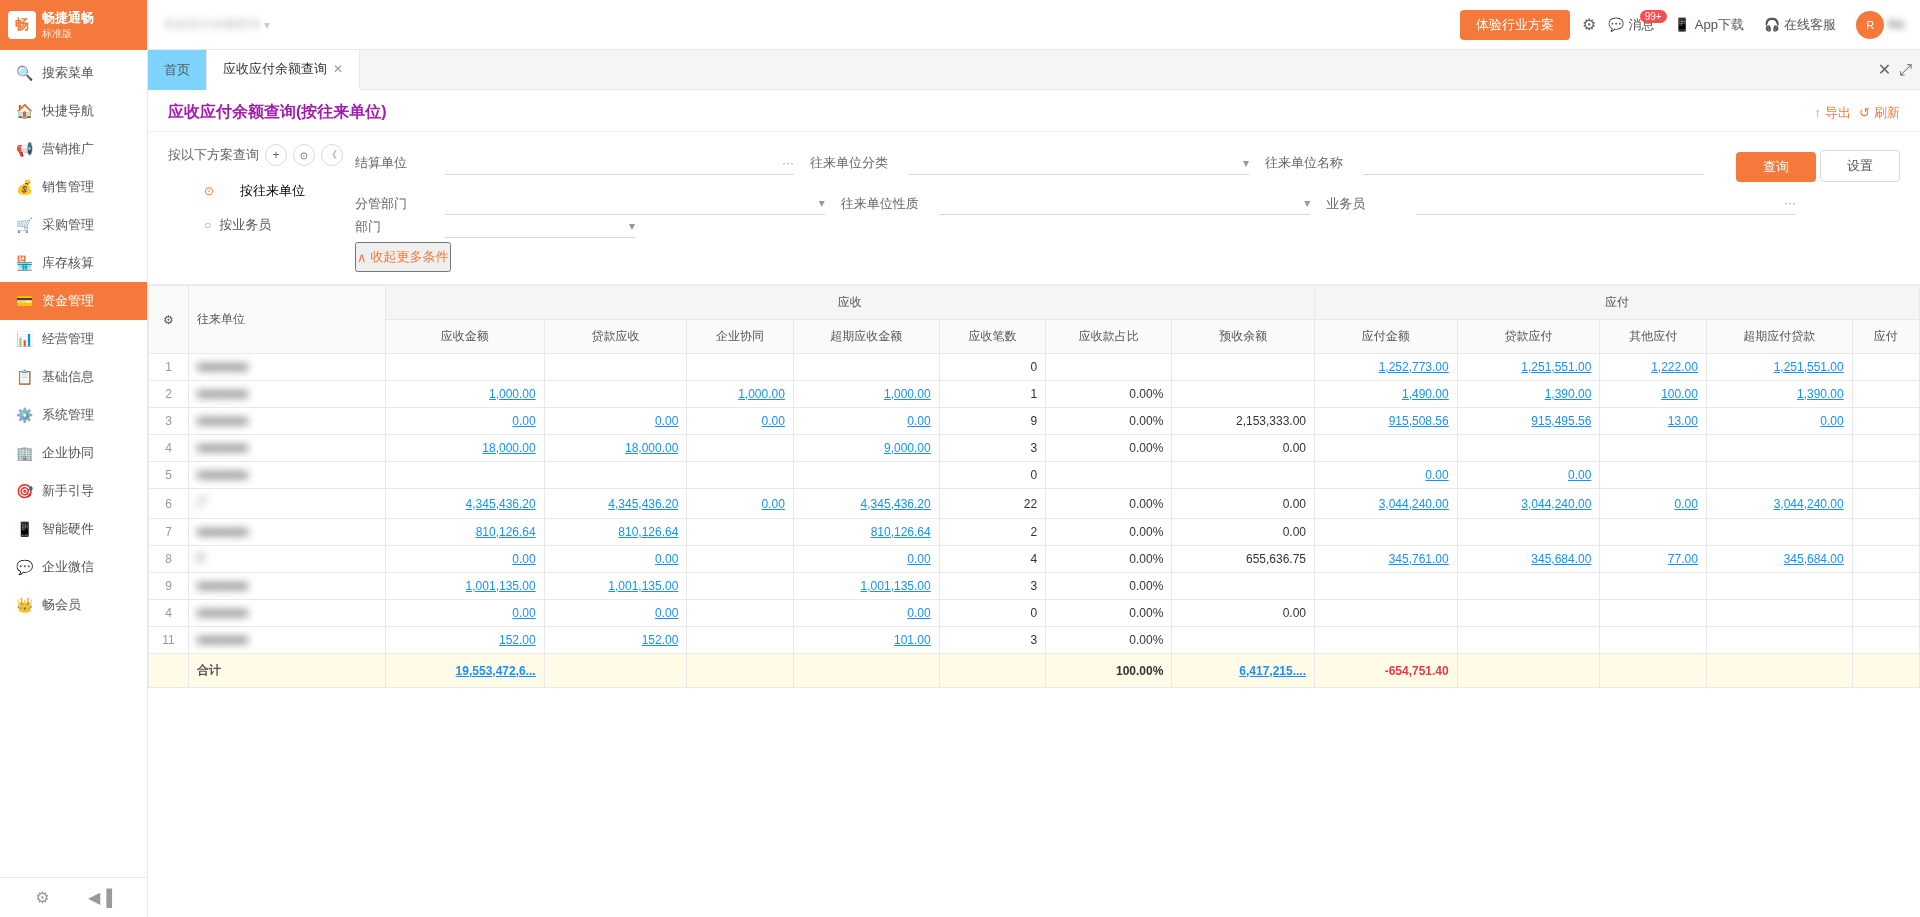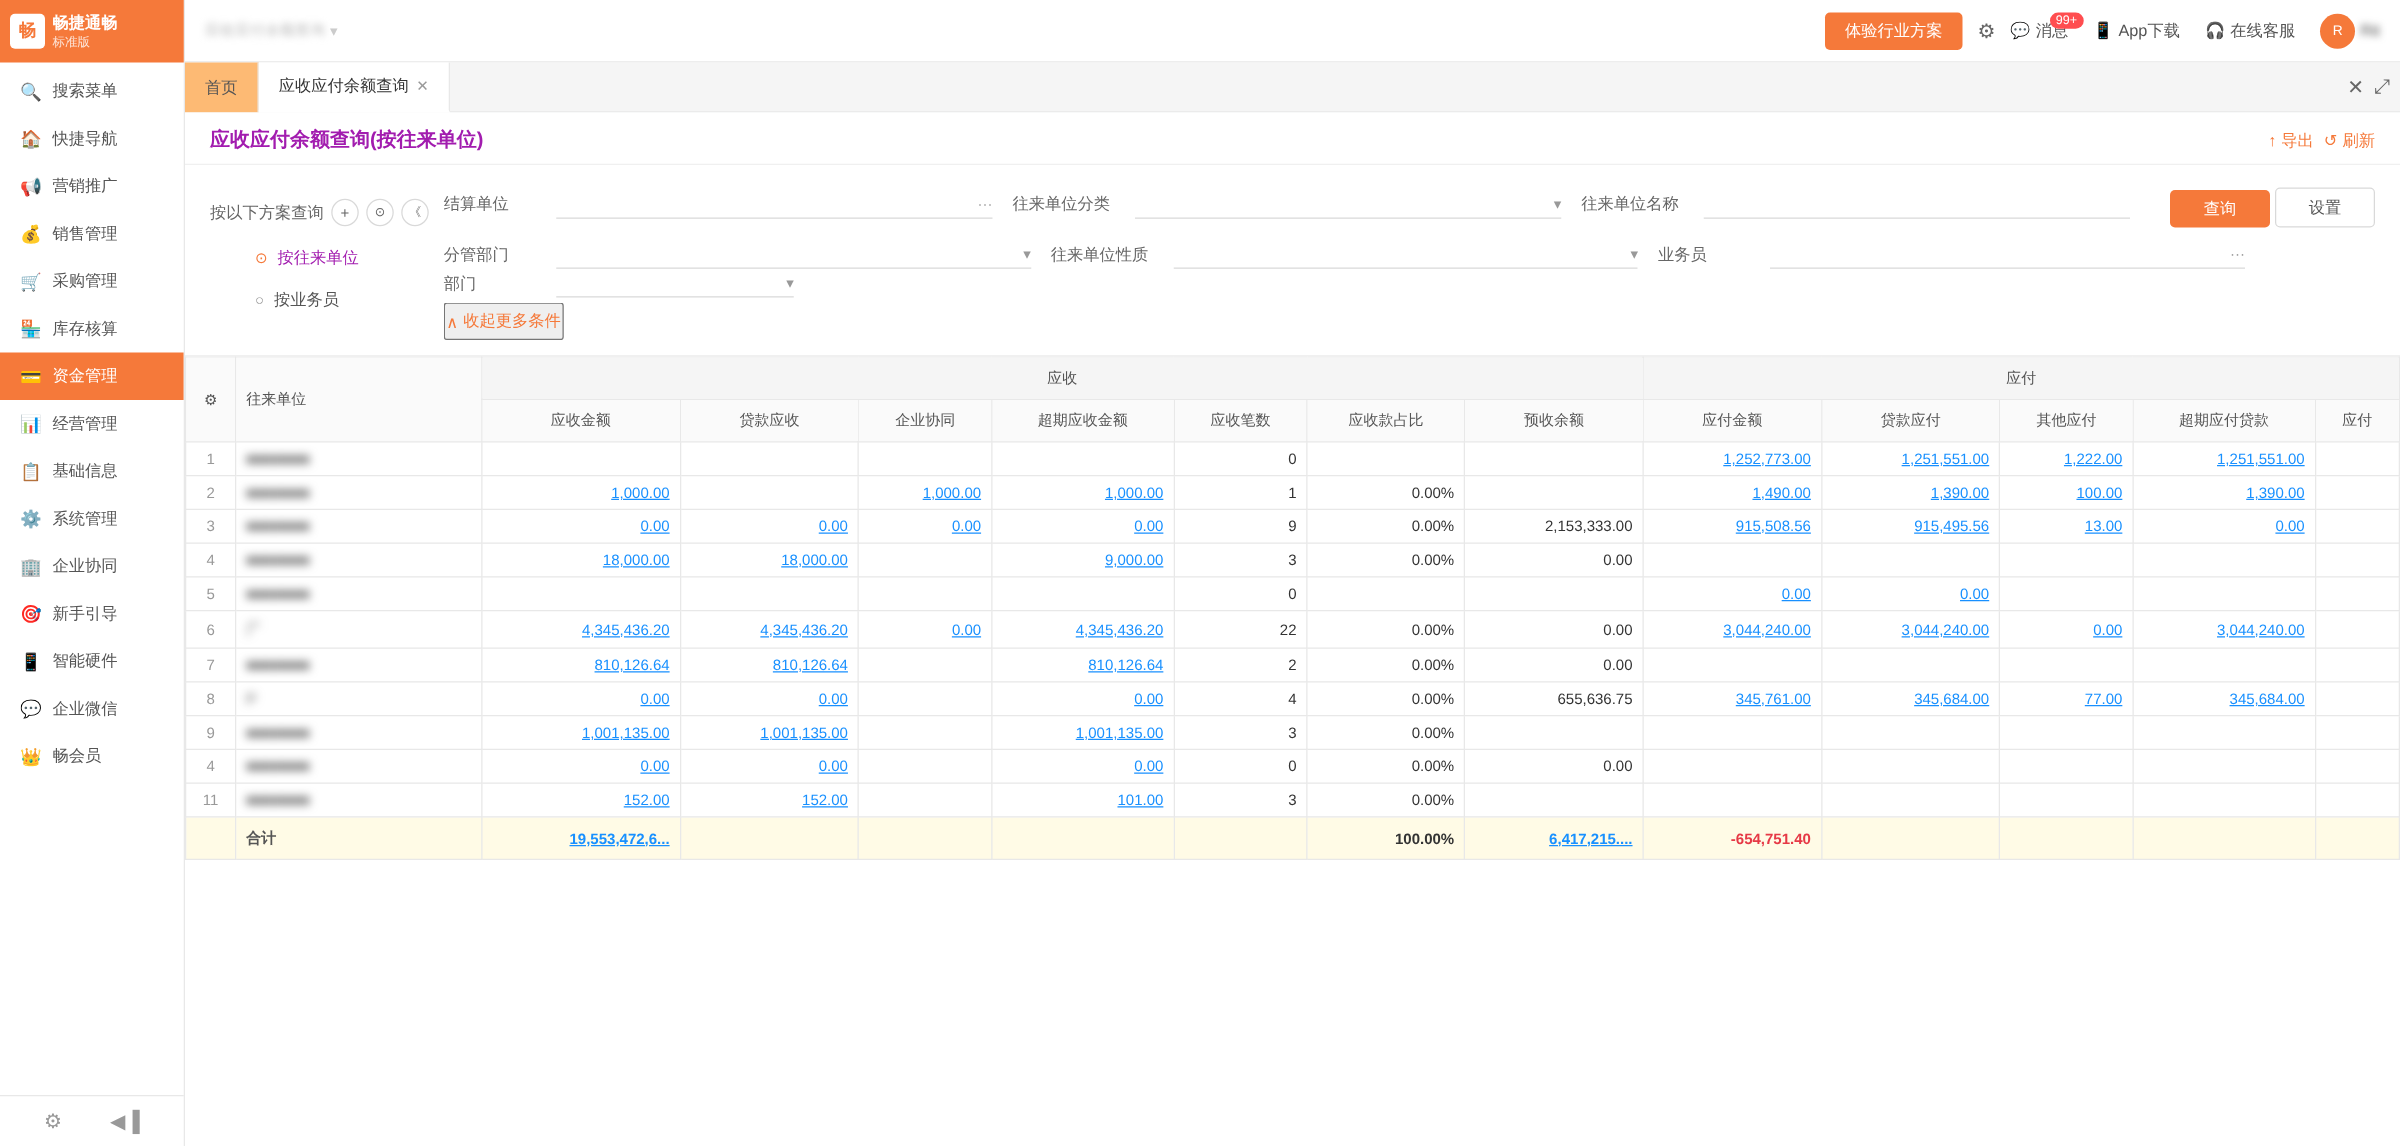--- a/index.html
+++ b/index.html
@@ -25,21 +25,21 @@
     .gear-btn { color: #666; cursor: pointer; font-size: 16px; }
     .trial-btn { background: #f5793a; color: #fff; border: none; padding: 6px 16px; border-radius: 4px; cursor: pointer; font-size: 13px; }
     .header-right { display: flex; align-items: center; gap: 20px; color: #555; font-size: 13px; }
     .msg-badge { position: relative; display: inline-flex; align-items: center; gap: 4px; cursor: pointer; }
     .badge-count { background: #ff4d4f; color: #fff; border-radius: 10px; padding: 1px 5px; font-size: 10px; position: absolute; top: -6px; right: -12px; }
     .header-user { display: flex; align-items: center; gap: 4px; cursor: pointer; }
 
     
     .tab-bar { background: #f5f5f5; display: flex; align-items: center; border-bottom: 1px solid #e8e8e8; flex-shrink: 0; height: 40px; }
     .tab { padding: 0 16px; height: 40px; display: flex; align-items: center; gap: 6px; cursor: pointer; font-size: 13px; color: #555; border-right: 1px solid #e8e8e8; }
-    .tab.home { background: #fdba74; }
+    .tab.home { background: #7dd3fc; }
     .tab.active { background: #fff; color: #333; border-bottom: 2px solid #fff; }
     .tab-close { color: #999; font-size: 12px; cursor: pointer; }
     .tab-bar-end { margin-left: auto; display: flex; align-items: center; padding: 0 8px; gap: 8px; }
     .tab-end-btn { cursor: pointer; color: #666; font-size: 16px; }
 
     
     .page-content { flex: 1; overflow: hidden; display: flex; flex-direction: column; background: #fff; margin: 0; }
 
     
     .page-header { padding: 12px 20px 8px; display: flex; align-items: center; justify-content: space-between; background: #fff; border-bottom: 1px solid #f0f0f0; flex-shrink: 0; }
@@ -214,32 +214,32 @@
           <span>导出</span>
         </button>
         <button class="refresh-btn">
           <span>↺</span>
           <span>刷新</span>
         </button>
       </div>
     </div>
 
     <div class="filter-area">
-      <div style="display:flex;gap:12px;align-items:center;">
+      <div style="display:flex;gap:12px;align-items:flex-start;">
 
         <div style="display:flex;flex-direction:column;min-width:160px;">
           <div style="display:flex;align-items:center;gap:6px;margin-bottom:8px;">
             <span style="color:#666;font-size:13px;">按以下方案查询</span>
             <div class="filter-add-btn">+</div>
             <div class="filter-add-btn" style="font-size:10px;">⊙</div>
             <div class="filter-add-btn" style="font-size:10px;">《</div>
           </div>
           <div class="sub-menu-item active">
             <span style="color:#f5793a;font-size:12px;">⊙</span>
-            <span style="color:#a21caf;font-size:13px;">按往来单位</span>
+            <span style="color:#000000;font-size:13px;margin-left:18px;">按往来单位</span>
           </div>
           <div class="sub-menu-item">
             <span style="font-size:12px;color:#999;">○</span>
             <span>按业务员</span>
           </div>
         </div>
 
         <div style="flex:1;">
 
           <div class="filter-row" style="margin-bottom:10px;">

